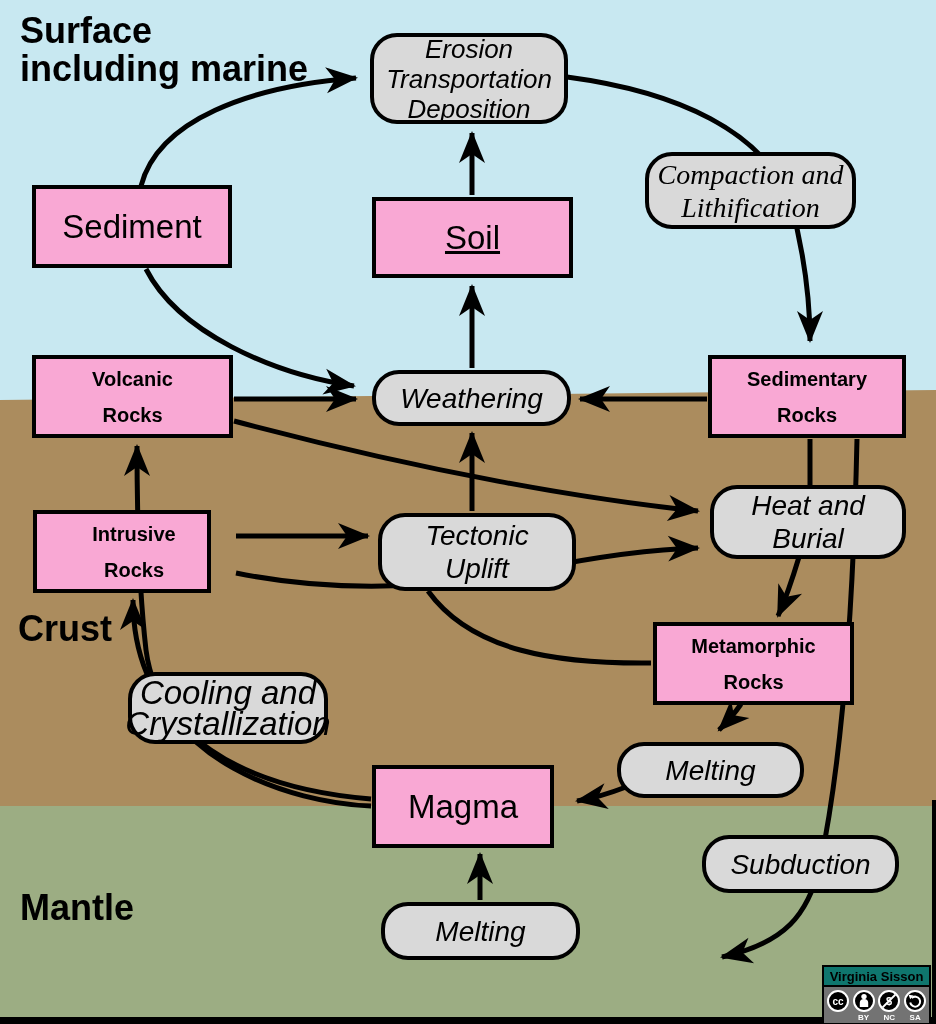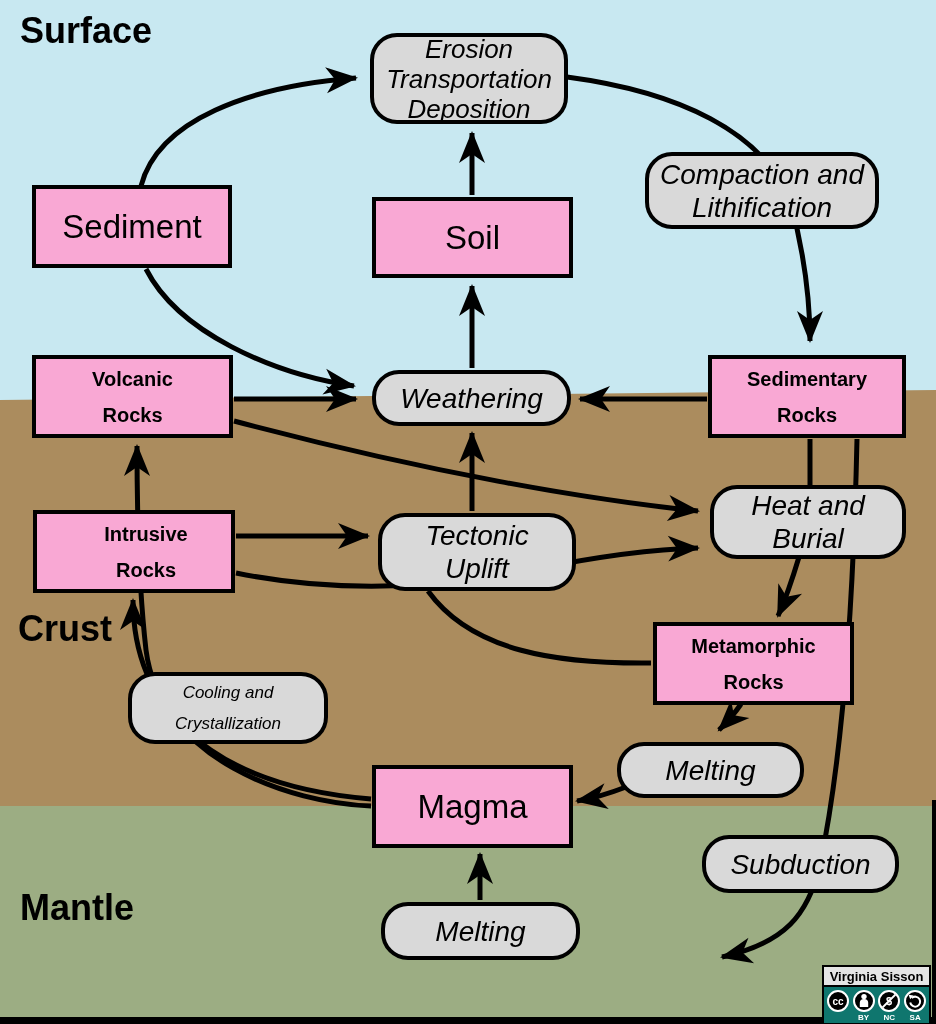--- a/index.html
+++ b/index.html
@@ -12,34 +12,34 @@
     position:absolute;box-sizing:border-box;display:flex;flex-direction:column;
     align-items:center;justify-content:center;text-align:center;color:#000;
   }
   .node{background:#f9a8d4;border:4px solid #000;}
   .node-bold{font-weight:bold;font-size:20px;line-height:36px;}
   .node-plain{font-weight:400;font-size:33px;line-height:38px;}
   .process{
     background:#d9d9d9;border:4px solid #000;border-radius:27px;
     font-style:italic;font-size:28px;line-height:33px;
   }
-  .process.small{font-size:17px;line-height:31px;}
+  .process.small{font-size:33px;line-height:31px;}
   .process.tri{font-size:26px;line-height:30px;}
   .zone-label{
     position:absolute;font-weight:bold;font-size:36px;line-height:38px;color:#000;
   }
   .badge{
     position:absolute;left:822px;top:965px;width:109px;box-sizing:border-box;
   }
   .badge .author{
-    box-sizing:border-box;background:#e5e5e5;border:2px solid #000;border-bottom:none;
+    box-sizing:border-box;background:#0f766e;border:2px solid #000;border-bottom:none;
     font-weight:bold;font-size:13px;text-align:center;padding:2px 0 1px 0;color:#000;
   }
   .badge .icons{
-    box-sizing:border-box;background:#0f766e;border:2px solid #000;
+    box-sizing:border-box;background:#737373;border:2px solid #000;
     display:flex;justify-content:space-around;align-items:flex-start;padding:2px 1px 1px 1px;
   }
   .badge .ic{display:flex;flex-direction:column;align-items:center;width:25px;}
   .badge .ic .lbl{color:#fff;font-weight:bold;font-size:8px;line-height:9px;}
 </style>
 </head>
 <body>
 
 <div class="stage">
 
@@ -75,50 +75,51 @@
       <path d="M 626 787 C 608 794, 595 798, 577 801" marker-end="url(#ah)"></path>
       <path d="M 480 900 L 480 854" marker-end="url(#ah)"></path>
       <path d="M 371 799 C 200 785, 133 700, 133 600" marker-end="url(#ah)"></path>
       <path d="M 371 806 C 290 803, 160 760, 146 650 C 138 580, 137 500, 137 446" marker-end="url(#ah)"></path>
       <path d="M 428 591 C 472 652, 558 664, 651 663"></path>
     </g>
   </svg>
 
   <div class="zone-label" style="left:20px;top:12px;">
     <div>Surface</div>
+    <div>including marine</div>
   </div>
   <div class="zone-label" style="left:18px;top:610px;">Crust</div>
   <div class="zone-label" style="left:20px;top:889px;">Mantle</div>
 
   <div class="box node node-plain" style="left:32px;top:185px;width:200px;height:83px;">Sediment</div>
-  <div class="box node node-plain" style="left:372px;top:197px;width:201px;height:81px;">Soil</div>
+  <div class="box node node-plain" style="left:372px;top:197px;width:201px;height:81px;text-decoration:underline;">Soil</div>
   <div class="box node node-bold" style="left:32px;top:355px;width:201px;height:83px;">
     <div>Volcanic</div>
     <div>Rocks</div>
   </div>
   <div class="box node node-bold" style="left:708px;top:355px;width:198px;height:83px;">
     <div>Sedimentary</div>
     <div>Rocks</div>
   </div>
-  <div class="box node node-bold" style="left:33px;top:510px;width:202px;height:83px;padding-left:24px;">
+  <div class="box node node-bold" style="left:33px;top:510px;width:178px;height:83px;padding-left:24px;">
     <div>Intrusive</div>
     <div>Rocks</div>
   </div>
   <div class="box node node-bold" style="left:653px;top:622px;width:201px;height:83px;">
     <div>Metamorphic</div>
     <div>Rocks</div>
   </div>
-  <div class="box node node-plain" style="left:372px;top:765px;width:201px;height:83px;">Magma</div>
+  <div class="box node node-plain" style="left:372px;top:765px;width:182px;height:83px;">Magma</div>
 
   <div class="box process tri" style="left:370px;top:33px;width:198px;height:91px;">
     <div>Erosion</div>
     <div>Transportation</div>
     <div>Deposition</div>
   </div>
-  <div class="box process" style="left:645px;top:152px;width:234px;height:77px;">
+  <div class="box process" style="left:645px;top:152px;width:211px;height:77px;font-family:Liberation Serif, serif;">
     <div>Compaction and</div>
     <div>Lithification</div>
   </div>
   <div class="box process" style="left:372px;top:370px;width:199px;height:56px;">Weathering</div>
   <div class="box process" style="left:710px;top:485px;width:196px;height:74px;">
     <div>Heat and</div>
     <div>Burial</div>
   </div>
   <div class="box process" style="left:378px;top:513px;width:198px;height:78px;text-align:center;">
     <div>Tectonic</div>

